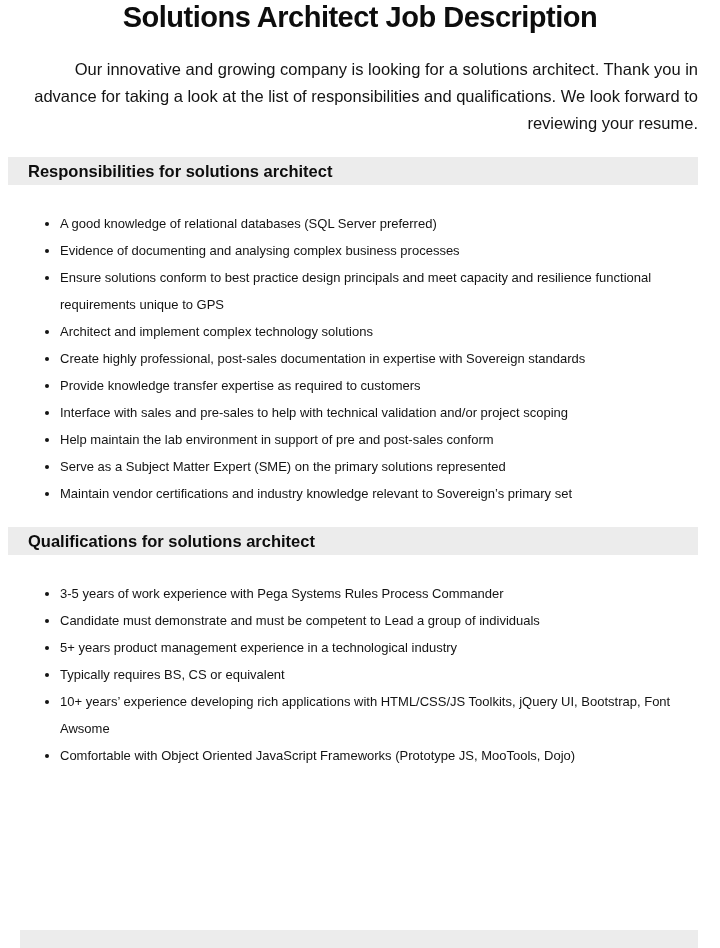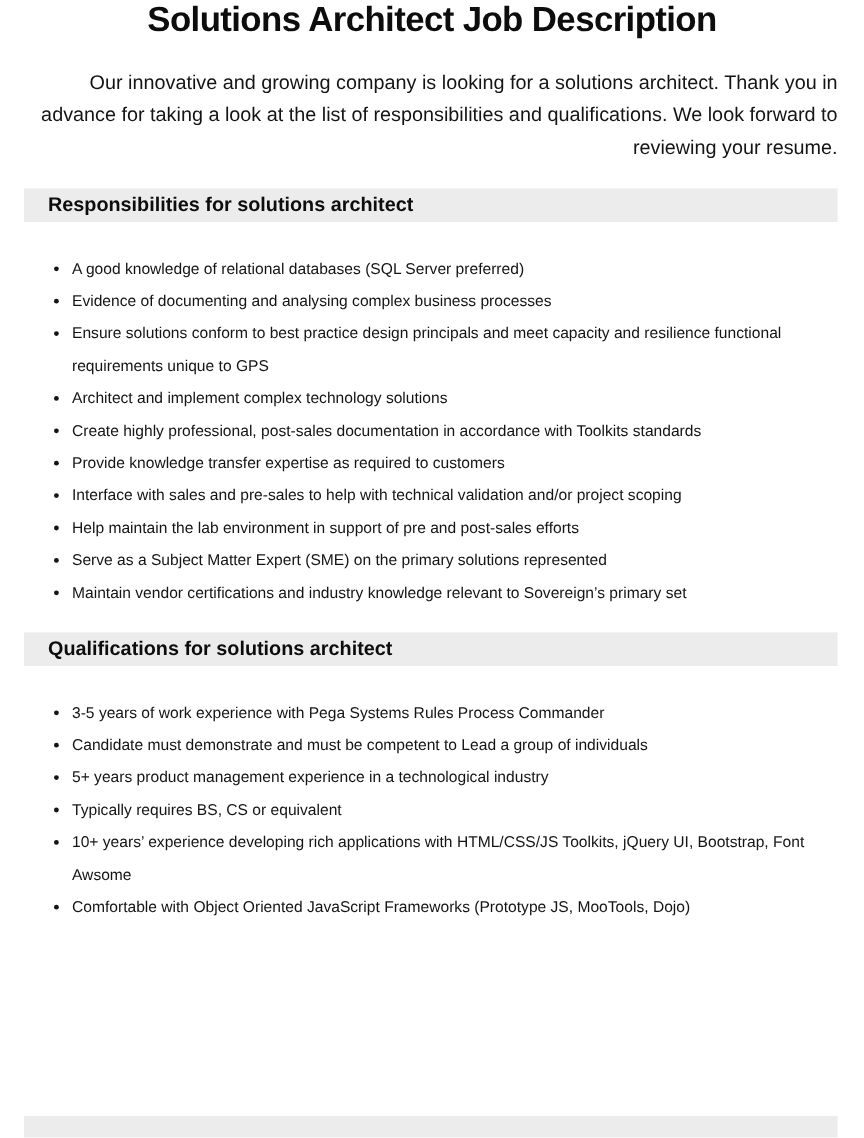--- a/index.html
+++ b/index.html
@@ -25,21 +25,21 @@
     color: #0d0d0d;
   }
   .intro {
     margin: 22px 22px 0 20px;
     font-size: 16.5px;
     line-height: 27px;
     color: #141414;
     text-align: right;
   }
   .section-header {
-    margin: 20px 22px 0 20px;
+    margin: 20px 22px 0 8px;
     height: 28px;
     background: #ececec;
     display: flex;
     align-items: center;
     padding-left: 20px;
     box-sizing: border-box;
   }
   .section-header span {
     font-size: 16.5px;
     font-weight: 700;
@@ -75,24 +75,24 @@
 
 <div class="section-header">
   <span>Responsibilities for solutions architect</span>
 </div>
 
 <ul class="bullet-list">
   <li>A good knowledge of relational databases (SQL Server preferred)</li>
   <li>Evidence of documenting and analysing complex business processes</li>
   <li>Ensure solutions conform to best practice design principals and meet capacity and resilience functional requirements unique to GPS</li>
   <li>Architect and implement complex technology solutions</li>
-  <li>Create highly professional, post-sales documentation in accordance with Toolkits standards</li>
+  <li>Create highly professional, post-sales documentation in expertise with Sovereign standards</li>
   <li>Provide knowledge transfer expertise as required to customers</li>
   <li>Interface with sales and pre-sales to help with technical validation and/or project scoping</li>
-  <li>Help maintain the lab environment in support of pre and post-sales efforts</li>
+  <li>Help maintain the lab environment in support of pre and post-sales conform</li>
   <li>Serve as a Subject Matter Expert (SME) on the primary solutions represented</li>
   <li>Maintain vendor certifications and industry knowledge relevant to Sovereign’s primary set</li>
 </ul>
 
 <div class="section-header">
   <span>Qualifications for solutions architect</span>
 </div>
 
 <ul class="bullet-list">
   <li>3-5 years of work experience with Pega Systems Rules Process Commander</li>

